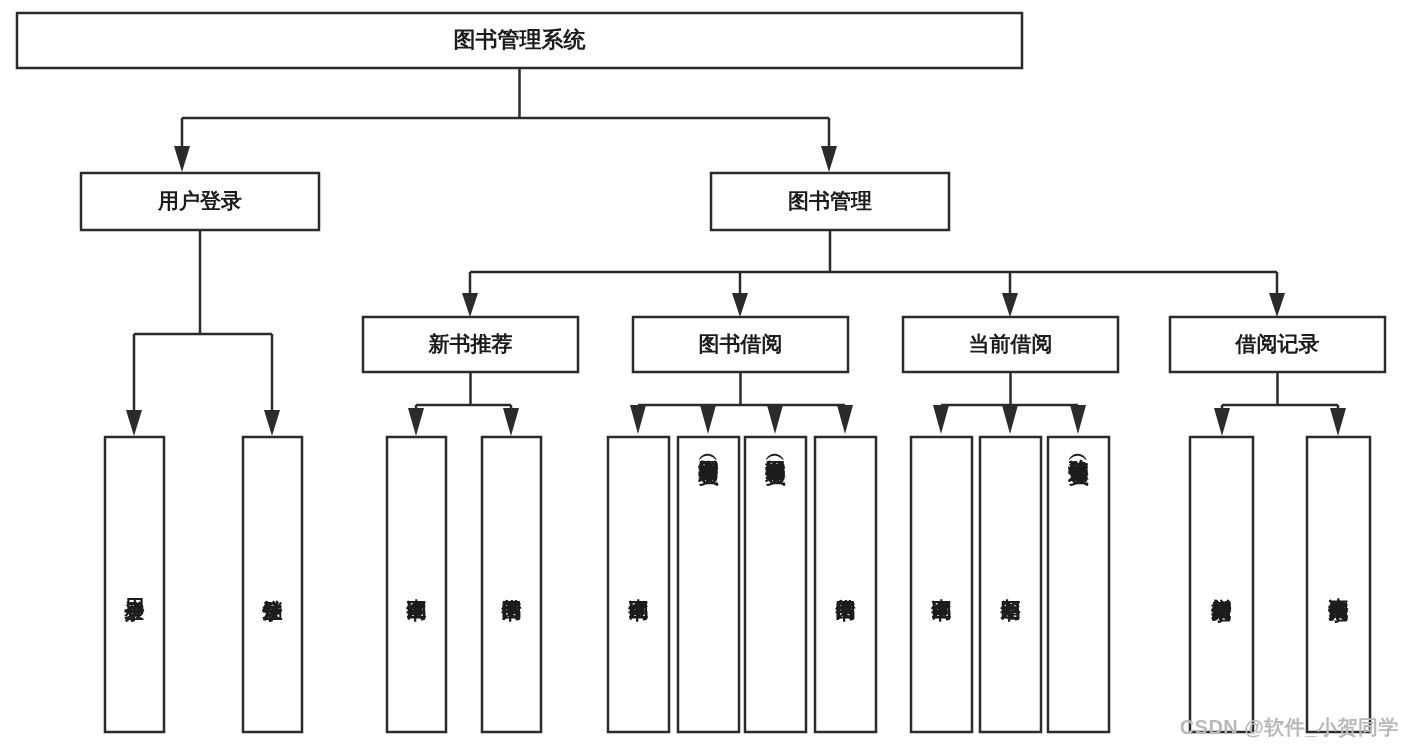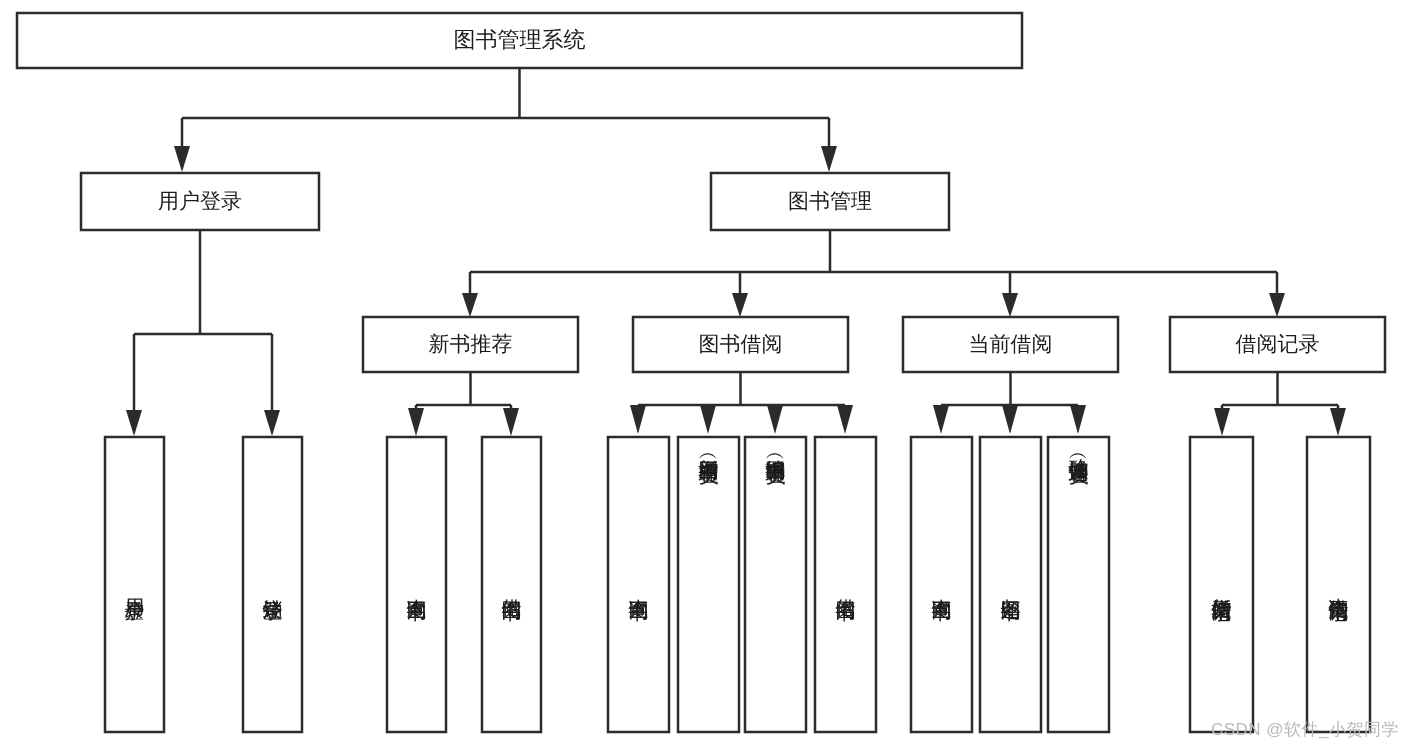--- a/index.html
+++ b/index.html
@@ -11,20 +11,21 @@
     width: 1405px;
     height: 747px;
     font-family: "Liberation Sans", "DejaVu Sans", sans-serif;
     overflow: hidden;
   }
   #diagram-root {
     position: relative;
     width: 1405px;
     height: 747px;
     background: #ffffff;
+    font-weight: bold;
   }
   svg#flow-svg {
     position: absolute;
     left: 0;
     top: 0;
     width: 1405px;
     height: 747px;
     display: block;
   }
   .node-box {
@@ -66,21 +67,21 @@
     justify-content: flex-start;
     white-space: nowrap;
     pointer-events: none;
     user-select: none;
   }
   .watermark {
     position: absolute;
     right: 6px;
     bottom: 6px;
     font-family: "Liberation Sans", "DejaVu Sans", sans-serif;
-    font-size: 17px;
+    font-size: 20px;
     color: #b9b9b9;
     letter-spacing: 0.5px;
     white-space: nowrap;
   }
 </style>
 </head>
 <body>
 
 <div id="diagram-root">
 

